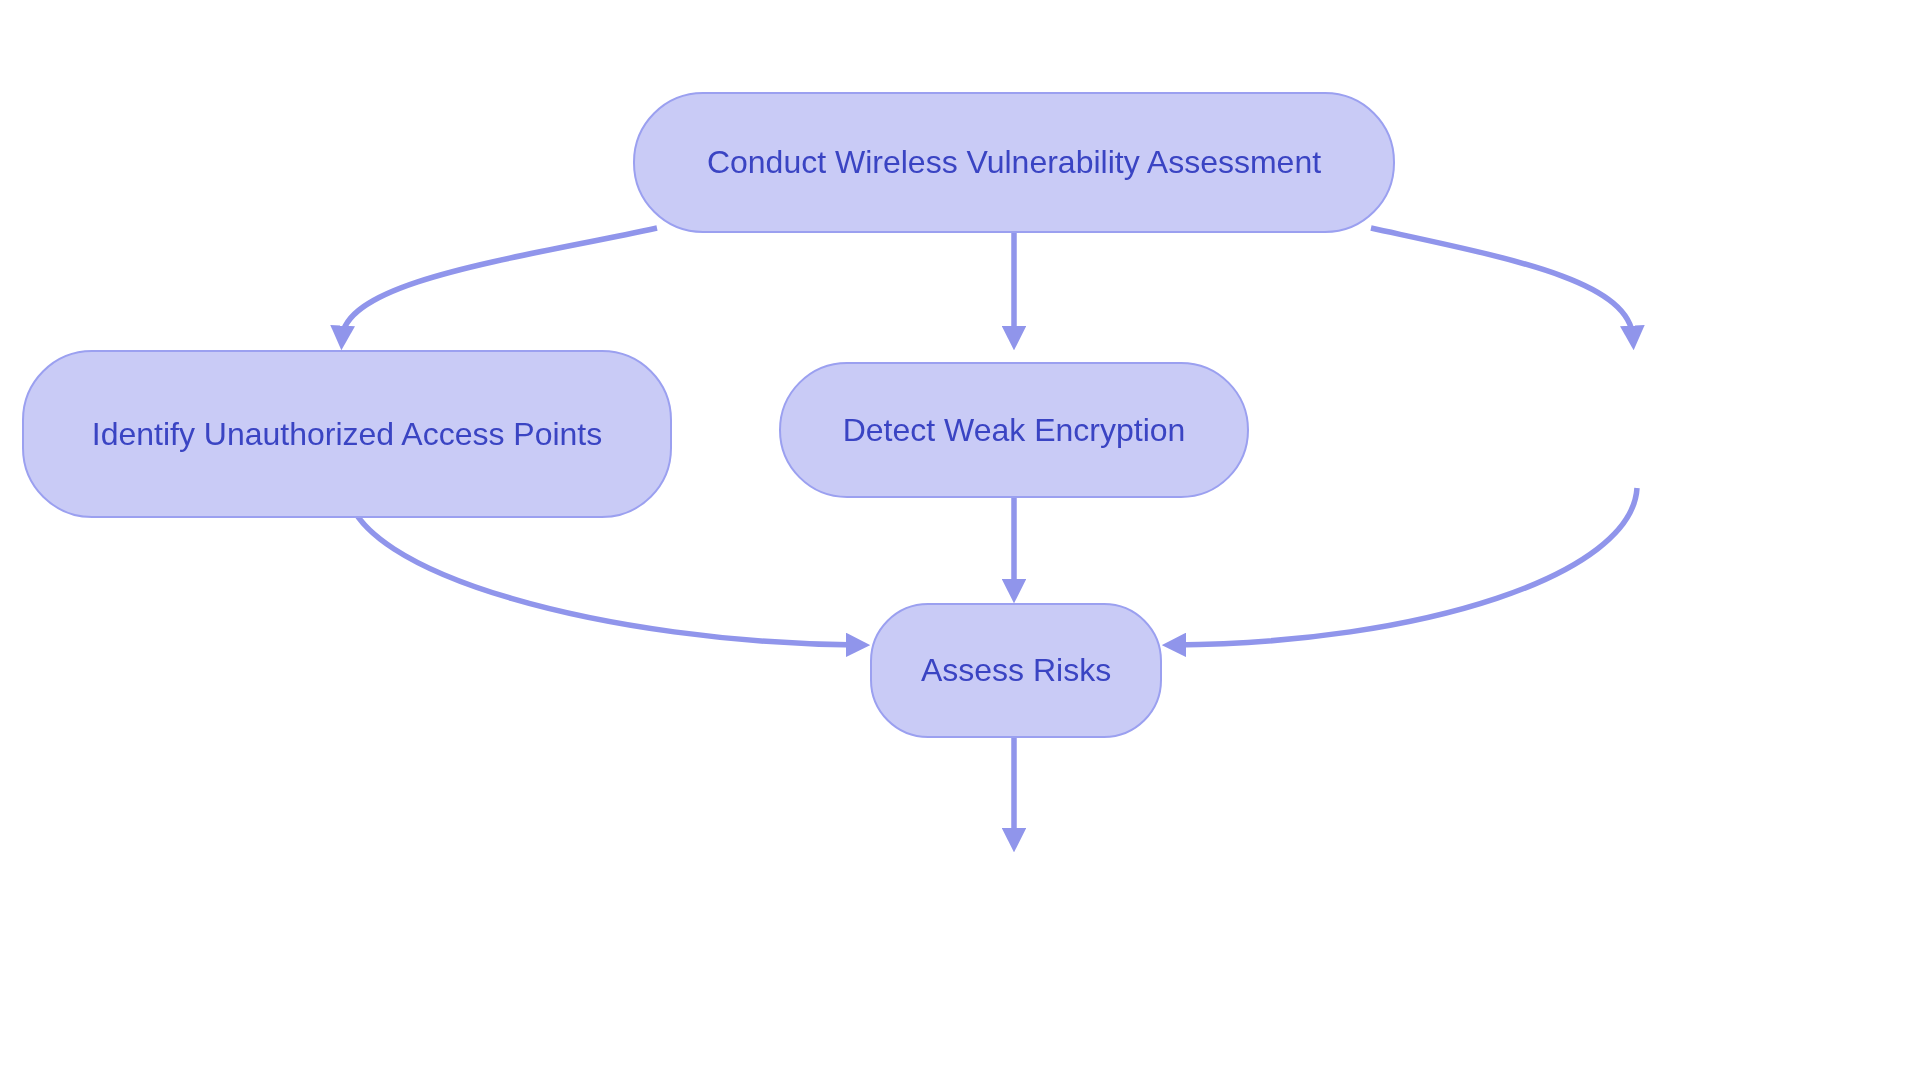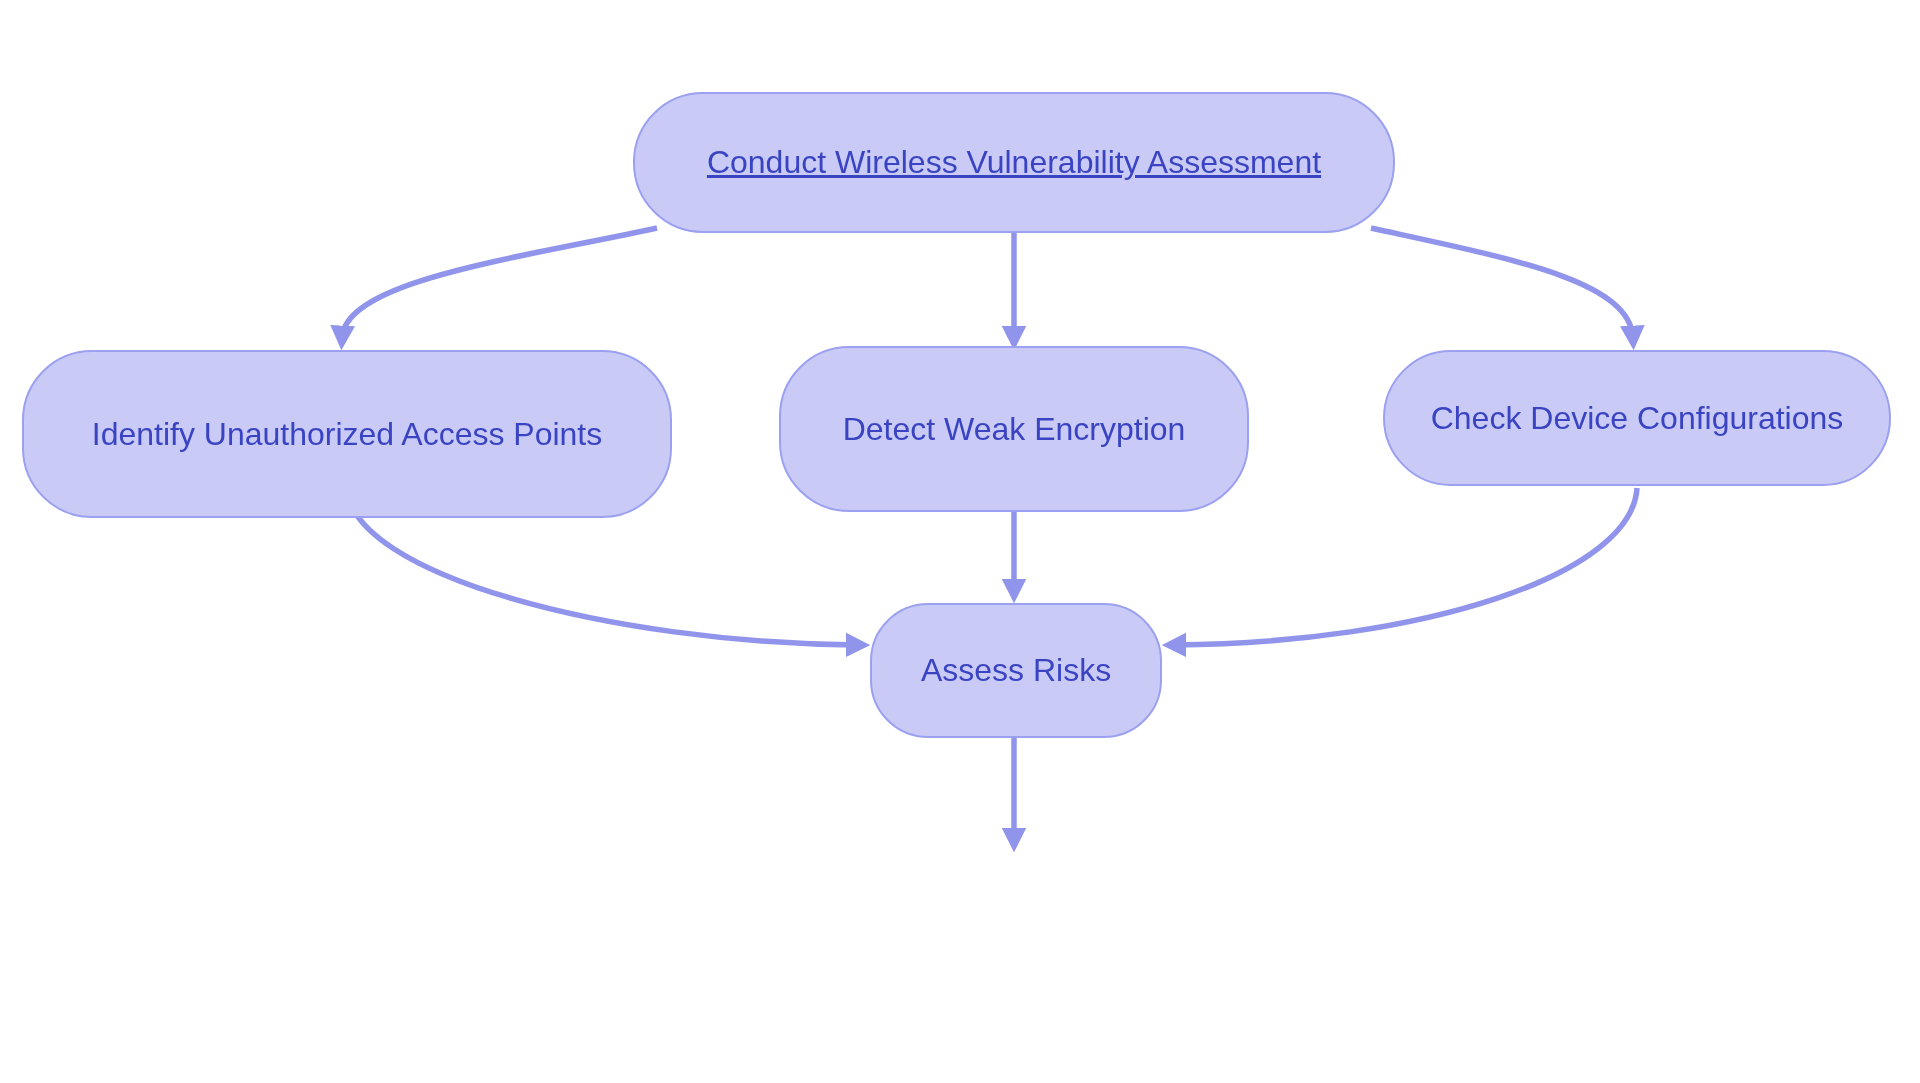--- a/index.html
+++ b/index.html
@@ -49,23 +49,23 @@
     white-space: nowrap;
   }
   .node.small {
     border-radius: 58px;
     justify-content: center;
   }
   .node .label {
     padding: 0 20px;
   }
   
-  #n-conduct   { left: 633px;  top: 92px;  width: 762px; height: 141px; text-decoration: underline; }
+  #n-conduct   { left: 633px;  top: 92px;  width: 762px; height: 141px; }
   #n-identify  { left: 22px;   top: 350px; width: 650px; height: 168px; }
-  #n-detect    { left: 779px;  top: 346px; width: 470px; height: 166px; }
+  #n-detect    { left: 779px;  top: 362px; width: 470px; height: 136px; }
   #n-check     { left: 1383px; top: 350px; width: 508px; height: 136px; }
   #n-assess    { left: 870px;  top: 603px; width: 292px; height: 135px; }
   #n-implement { left: 734px;  top: 852px; width: 560px; height: 146px; }
 </style>
 </head>
 <body>
 
 <div class="canvas">
 
   <svg class="edges" viewBox="0 0 1920 1083" xmlns="http://www.w3.org/2000/svg" aria-hidden="true">
@@ -88,22 +88,19 @@
   </div>
 
   <div class="node" id="n-identify">
     <span class="label">Identify Unauthorized Access Points</span>
   </div>
 
   <div class="node" id="n-detect">
     <span class="label">Detect Weak Encryption</span>
   </div>
 
-  <div class="node" id="n-check">
-    <span class="label">Check Device Configurations</span>
-  </div>
 
   <div class="node small" id="n-assess">
     <span class="label">Assess Risks</span>
   </div>
 
 
 </div>
 
 </body></html>

